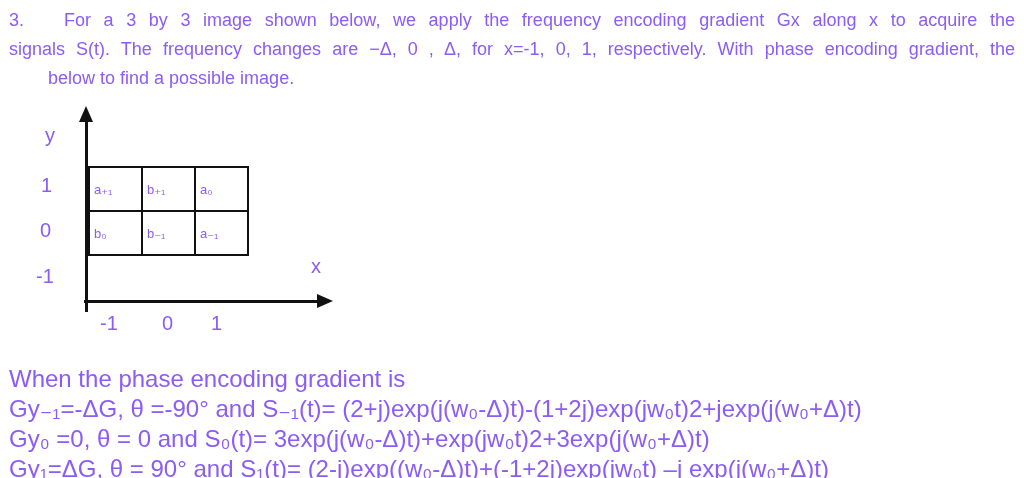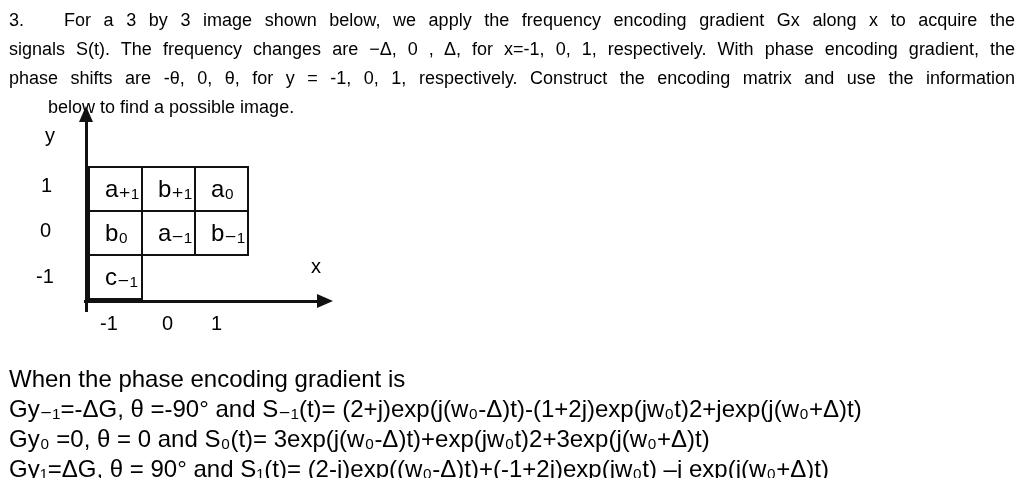--- a/index.html
+++ b/index.html
@@ -1,21 +1,21 @@
 <!DOCTYPE html>
 <html><head>
 <meta charset="utf-8">
 <style>
   html, body { margin: 0; padding: 0; }
   .page {
     position: relative;
     width: 1024px;
     height: 478px;
     background: #ffffff;
-    color: #000000;
+    color: #8b5cf6;
     font-family: "Liberation Sans", "DejaVu Sans", sans-serif;
     overflow: hidden;
   }
 
   
   .problem {
     position: absolute;
     left: 9px;
     top: 6px;
     width: 1006px;
@@ -83,43 +83,42 @@
     grid-auto-rows: 44px;
     border-top: 2px solid #111111;
     border-left: 2px solid #111111;
   }
   .cell {
     box-sizing: border-box;
     border-right: 2px solid #111111;
     border-bottom: 2px solid #111111;
     display: flex;
     align-items: center;
-    padding-left: 15px;
-    font-size: 24px;
+    padding-left: 4px;
+    font-size: 13px;
   }
 
   
   .eqs {
     position: absolute;
     left: 9px;
     top: 364px;
     width: 1006px;
     font-size: 24px;
     line-height: 30px;
   }
 </style>
 </head>
 <body>
 
 <div class="page">
 
   <div class="problem">
     <div class="pline"><span class="qnum">3.</span><span>For a 3 by 3 image shown below, we apply the frequency encoding gradient Gx along x to acquire the</span></div>
     <div class="pline">signals S(t). The frequency changes are −Δ, 0 , Δ, for x=-1, 0, 1, respectively.  With phase encoding gradient, the</div>
-    <div class="pline">phase shifts are -θ, 0, θ, for y = -1, 0, 1, respectively. Construct the encoding matrix and use the information</div>
     <div class="pline last">below to find a possible image.</div>
   </div>
 
   <div class="diagram">
     <div class="arrow-up"></div>
     <div class="axis-v"></div>
     <div class="axis-h"></div>
     <div class="arrow-right"></div>
 
     <div class="ylab">y</div>
@@ -130,23 +129,22 @@
     <div class="tick ty2">-1</div>
     <div class="tick tx0">-1</div>
     <div class="tick tx1">0</div>
     <div class="tick tx2">1</div>
 
     <div class="grid">
       <div class="cell">a₊₁</div>
       <div class="cell">b₊₁</div>
       <div class="cell">a₀</div>
       <div class="cell">b₀</div>
+      <div class="cell">b₋₁</div>
       <div class="cell">a₋₁</div>
-      <div class="cell">b₋₁</div>
-      <div class="cell">c₋₁</div>
     </div>
   </div>
 
   <div class="eqs">
     <div>When the phase encoding gradient is</div>
     <div>Gy₋₁=-ΔG, θ =-90°  and S₋₁(t)= (2+j)exp(j(w₀-Δ)t)-(1+2j)exp(jw₀t)2+jexp(j(w₀+Δ)t)</div>
     <div>Gy₀ =0, θ = 0 and S₀(t)= 3exp(j(w₀-Δ)t)+exp(jw₀t)2+3exp(j(w₀+Δ)t)</div>
     <div>Gy₁=ΔG, θ = 90°  and S₁(t)= (2-j)exp((w₀-Δ)t)+(-1+2j)exp(jw₀t) –j exp(j(w₀+Δ)t)</div>
   </div>
 

